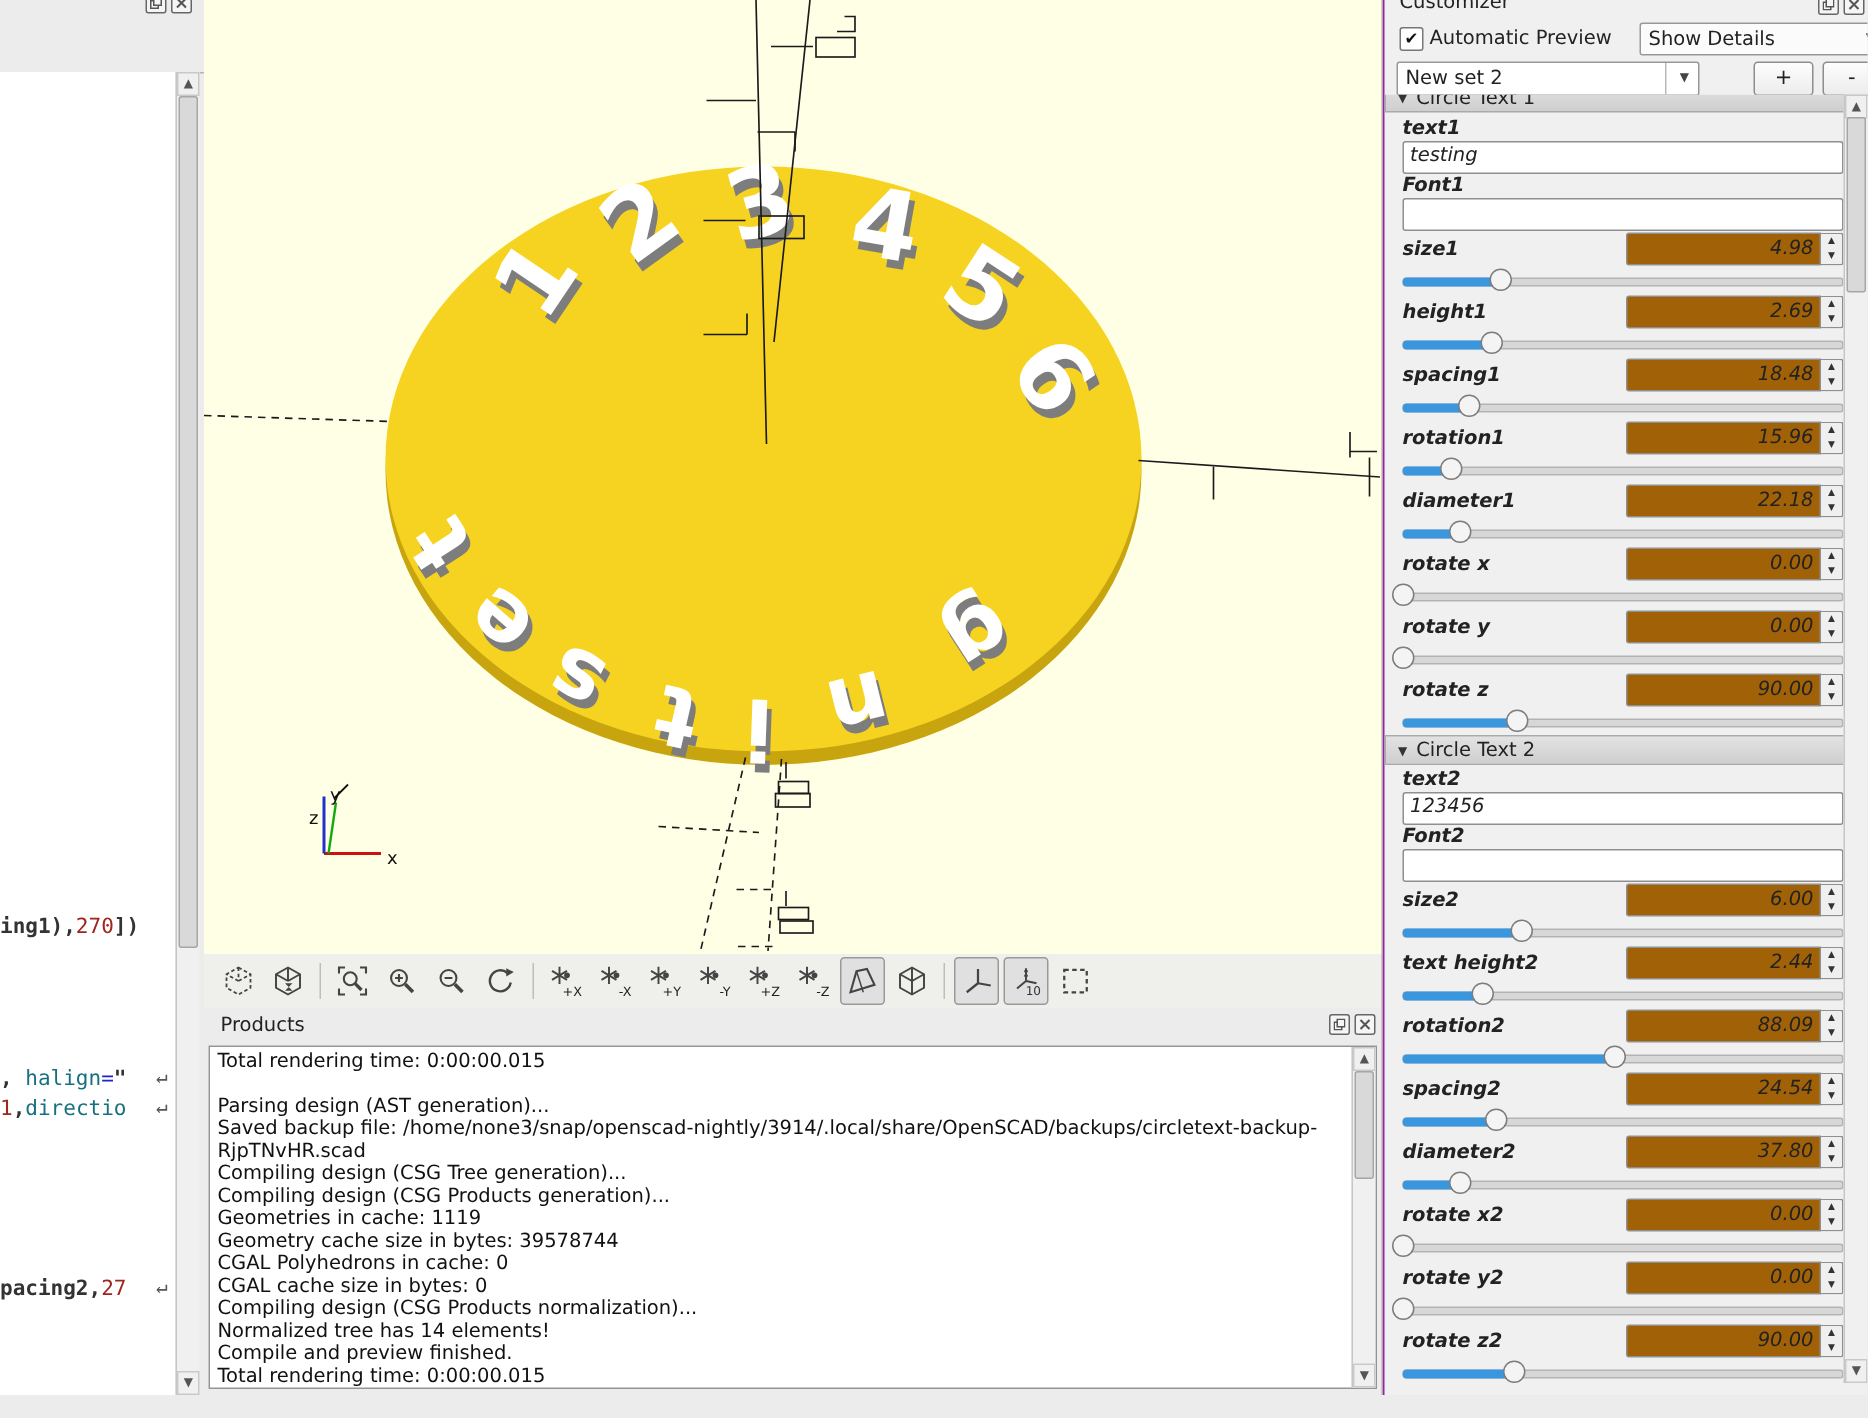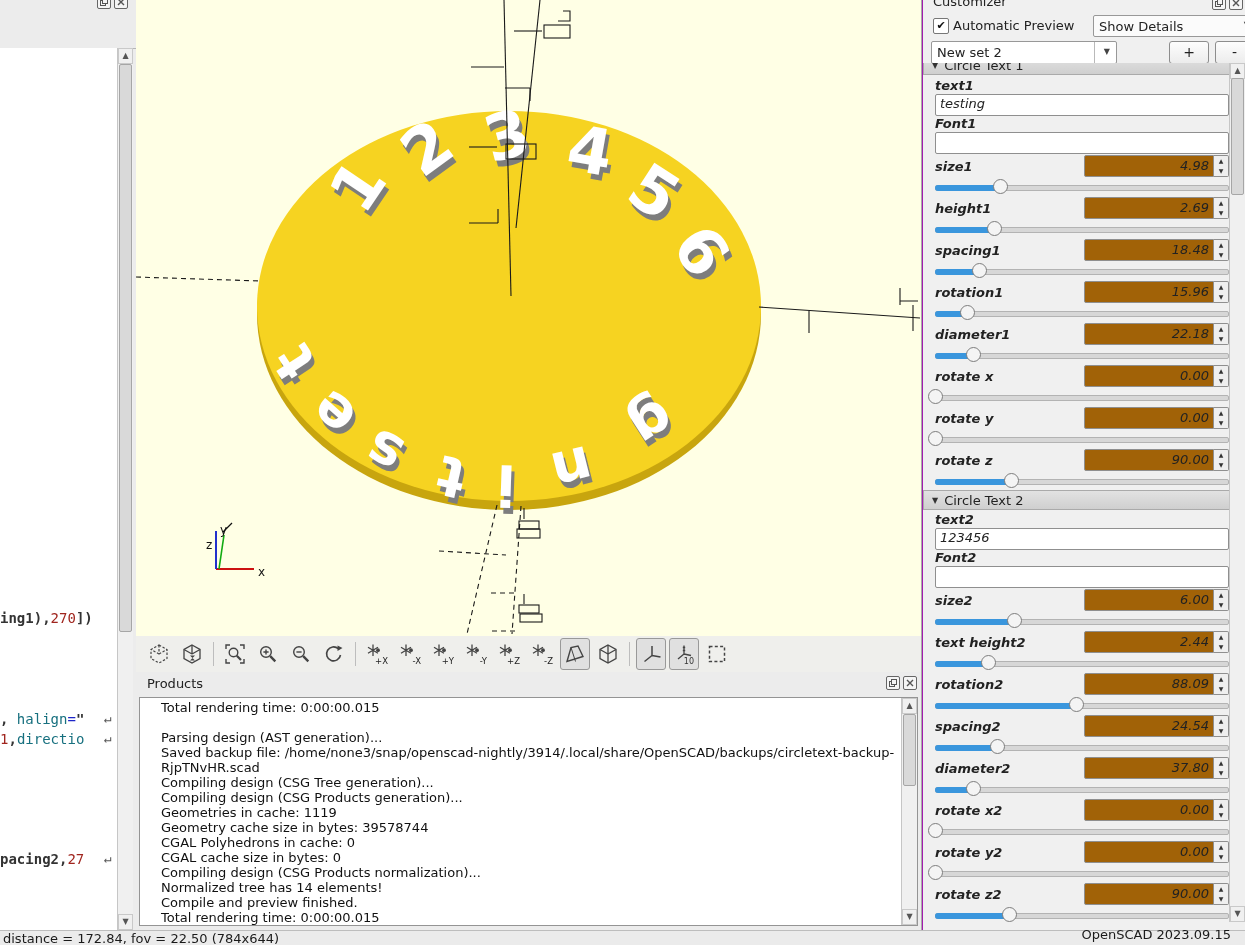--- a/index.html
+++ b/index.html
@@ -46,38 +46,38 @@
   .tb-btn.pressed{background:#e0e0e0;border-color:#999;}
   .tb-sep{width:1px;height:24px;background:#bdbdbd;margin:0 6px 0 3px;}
 
   
   #console-dock{position:absolute;left:136px;top:672px;width:786px;height:258px;background:#ececec;
                 border-right:1px solid #a9a9a9;box-sizing:border-box;}
   #console-title{position:absolute;left:11px;top:4px;font-size:13px;color:#222;}
   #console-box{position:absolute;left:3px;right:3px;top:25px;bottom:4px;background:#fff;
                border:1px solid #949494;overflow:hidden;}
   #console-lines{position:absolute;left:5px;top:2px;right:18px;font-size:13px;line-height:15px;color:#111;
-                 white-space:pre-wrap;margin-left:16px;}
+                 white-space:pre-wrap;}
   #console-lines div{min-height:15px;}
 
   
   #customizer{position:absolute;left:922px;top:0;width:323px;height:930px;background:#f0f0f0;
               border-left:1px solid #a21caf;box-sizing:border-box;}
   #cz-title{position:absolute;left:10px;top:-6px;font-size:13px;color:#222;}
   #cz-row1{position:absolute;left:10px;top:15px;right:0;height:22px;}
   .checkbox{position:absolute;left:0;top:3px;width:14px;height:14px;background:#fff;border:1px solid #777;
             border-radius:2px;font-size:11px;line-height:13px;text-align:center;color:#111;font-weight:bold;}
   #cz-auto-label{position:absolute;left:20px;top:3px;font-size:13px;}
   .combo{position:absolute;background:#fbfbfb;border:1px solid #989898;border-radius:2px;box-sizing:border-box;
          font-size:13px;}
   .combo .txt{position:absolute;left:5px;top:3px;}
   .combo .car{position:absolute;right:5px;top:4px;font-size:8px;color:#444;}
   #cz-details{left:160px;top:0;width:163px;height:22px;}
   #cz-row2{position:absolute;left:8px;top:41px;right:0;height:23px;}
-  #cz-preset{left:0;top:0;width:186px;height:23px;background:#fff;}
+  #cz-preset{left:0;top:0;width:202px;height:23px;background:#fff;}
   #cz-preset .car{right:6px;top:5px;}
   #cz-preset .carbox{position:absolute;right:0;top:0;width:21px;height:21px;border-left:1px solid #b9b9b9;}
   .mini-btn{position:absolute;top:0;height:23px;background:linear-gradient(#fdfdfd,#ececec);
             border:1px solid #8d8d8d;border-radius:3px;box-sizing:border-box;text-align:center;
             font-size:14px;line-height:20px;color:#222;}
   #cz-add{left:238px;width:40px;}
   #cz-del{left:284px;width:39px;}
 
   #cz-scroll{position:absolute;left:0;top:63px;width:308px;bottom:8px;overflow:hidden;}
   #cz-scrollbar{right:0;top:63px;bottom:8px;}
@@ -737,17 +737,13 @@
           </div>
         </div>
       </div>
     <div class="qsb" id="cz-scrollbar">
       <div class="arr" style="top:0;">▲</div>
       <div class="handle" style="top:15px;height:115px;"></div>
       <div class="arr" style="bottom:0;">▼</div>
     </div>
   </div>
 
-  <div id="status-bar">
-    <span id="status-left">distance = 172.84, fov = 22.50 (784x644)</span>
-    <span id="status-right">OpenSCAD 2023.09.15</span>
-  </div>
 </div>
 
 </body></html>

